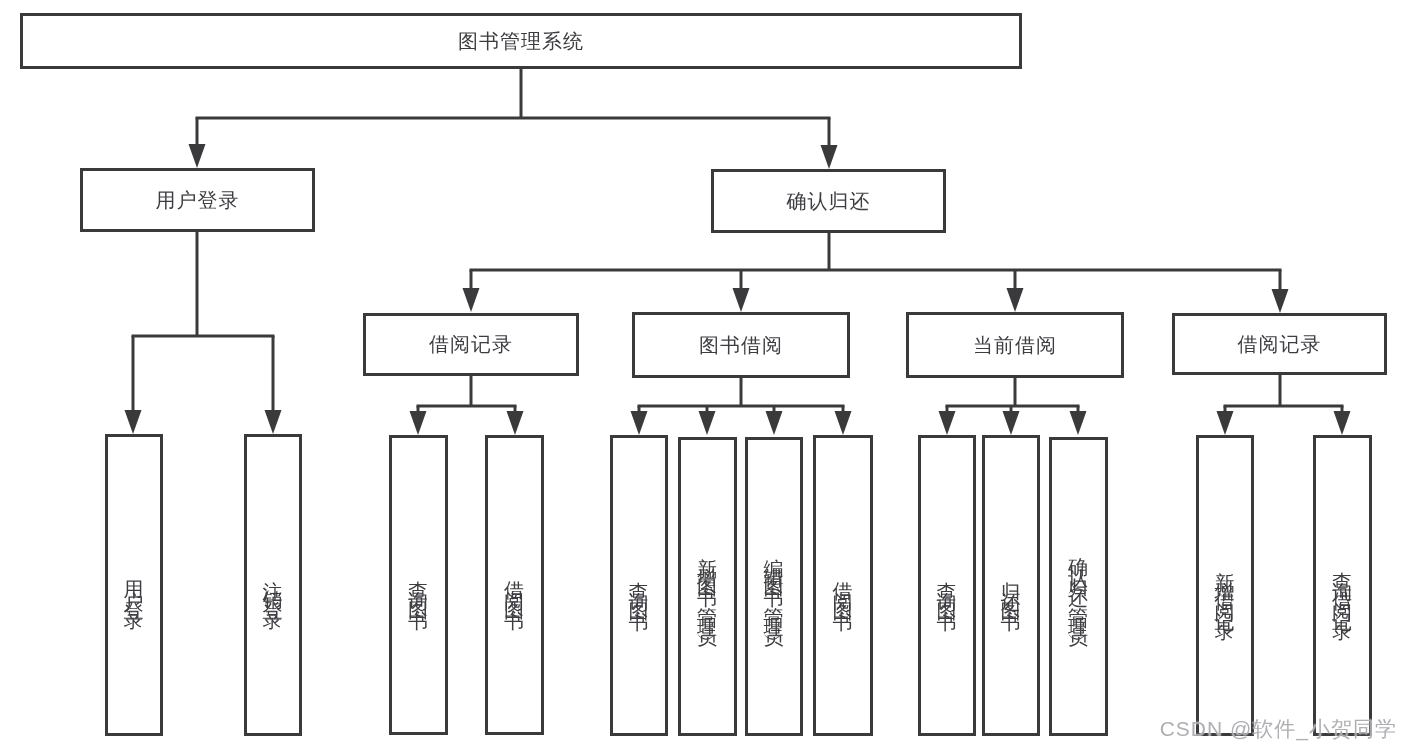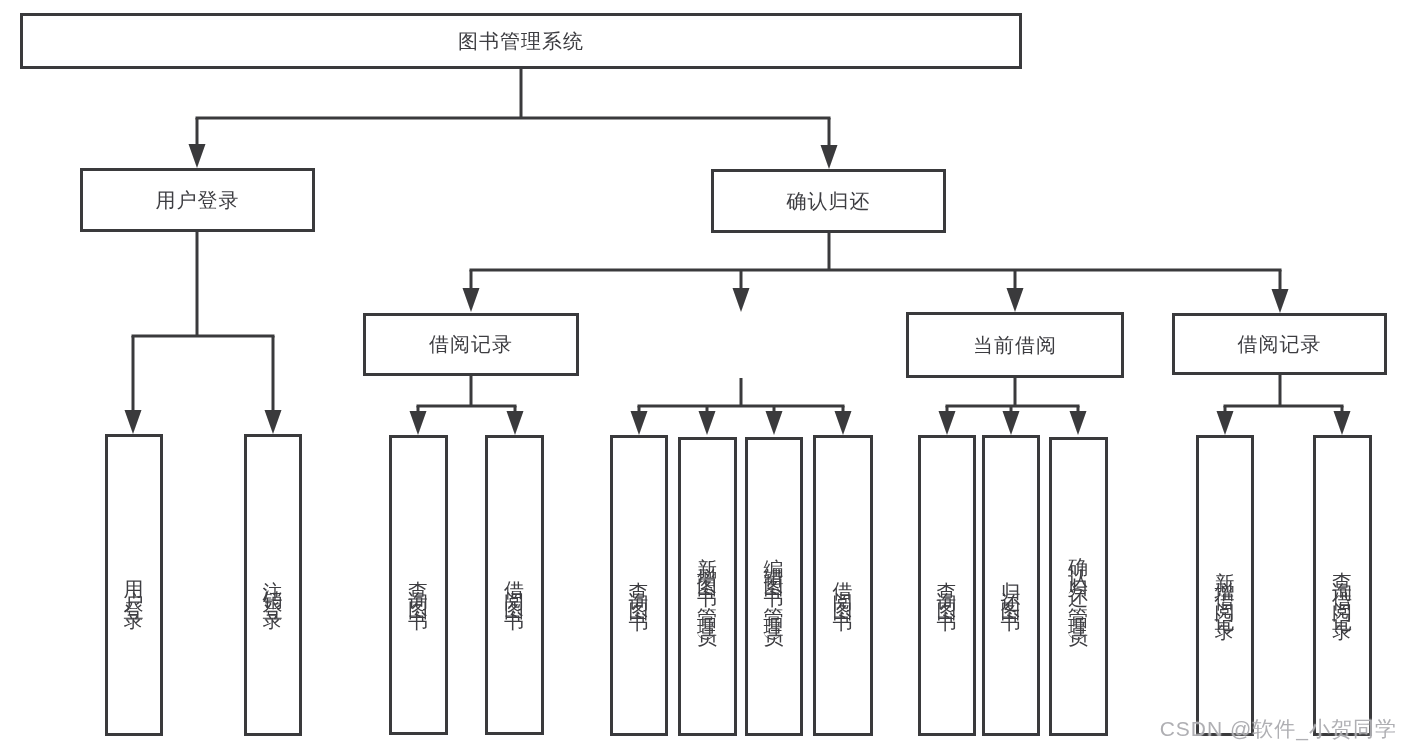--- a/index.html
+++ b/index.html
@@ -133,20 +133,23 @@
   <div class="node h" style="left:80px;top:168px;width:235px;height:64px">
     <span>用户登录</span>
   </div>
   <div class="node h" style="left:711px;top:169px;width:235px;height:64px">
     <span>确认归还</span>
   </div>
 
   <div class="node h" style="left:363px;top:313px;width:216px;height:63px">
     <span>借阅记录</span>
   </div>
+  <div class="node h" style="left:632px;top:312px;width:218px;height:66px">
+    <span>图书借阅</span>
+  </div>
   <div class="node h" style="left:1172px;top:313px;width:215px;height:62px">
     <span>借阅记录</span>
   </div>
   <div class="node h" style="left:906px;top:312px;width:218px;height:66px">
     <span>当前借阅</span>
   </div>
 
   <div class="node v" style="left:105px;top:434px;width:58px;height:302px">
     <span>用户登录</span>
   </div>

